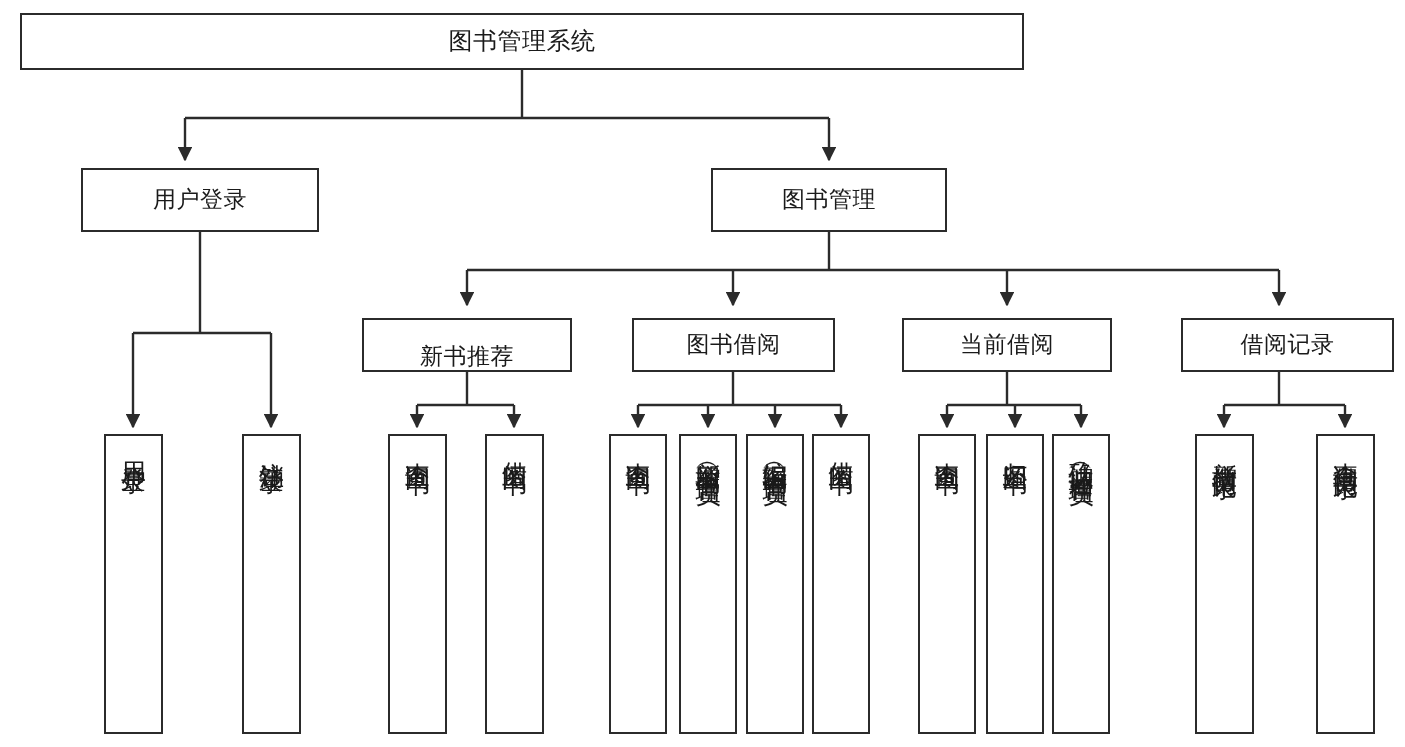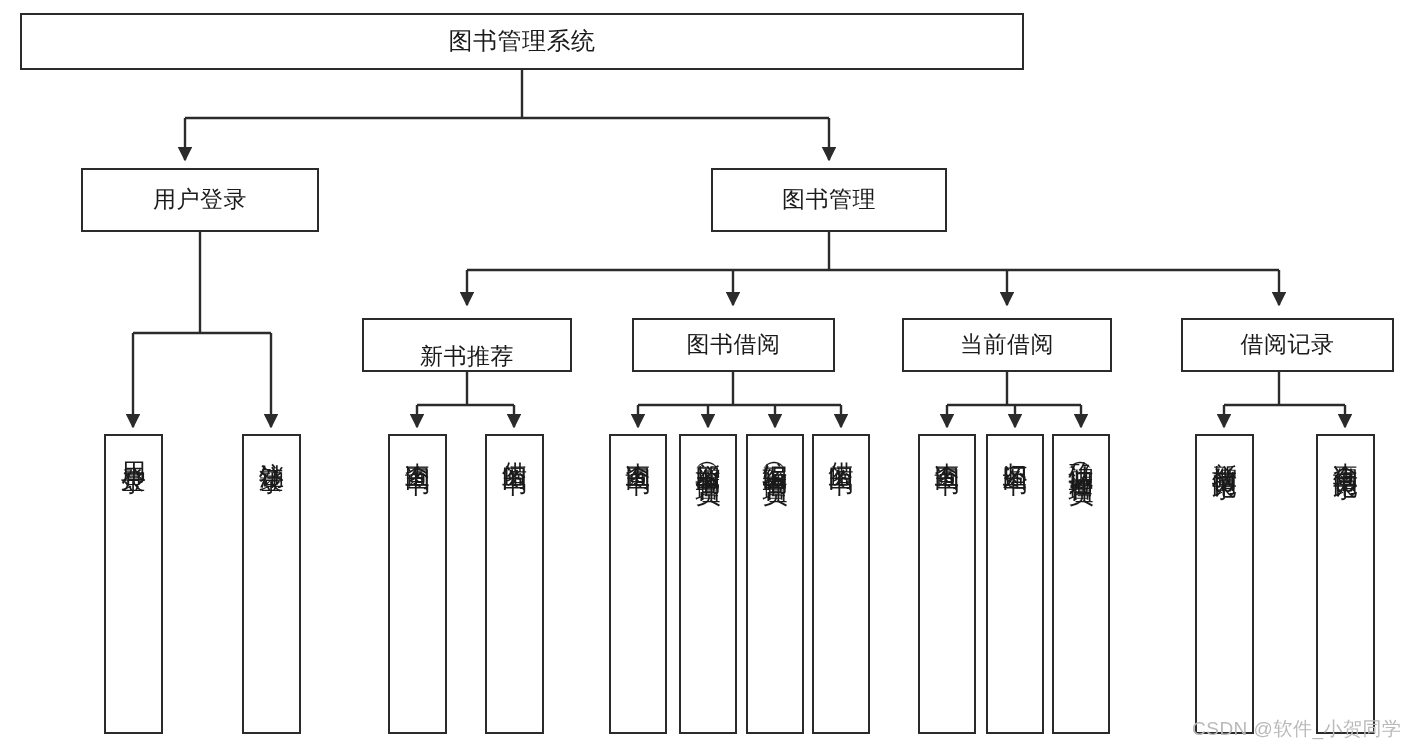--- a/index.html
+++ b/index.html
@@ -189,15 +189,14 @@
     <span class="lbl">确认归还（管理员）</span>
   </div>
 
   <div class="node vert" style="left:1195px; top:434px; width:59px; height:300px;">
     <span class="lbl">新增借阅记录</span>
   </div>
   <div class="node vert" style="left:1316px; top:434px; width:59px; height:300px;">
     <span class="lbl">查询借阅记录</span>
   </div>
 
-  <div class="watermark" style="left:1192px; top:716px;">CSDN @软件_小贺同学</div>
 
 </div>
 
 </body></html>

